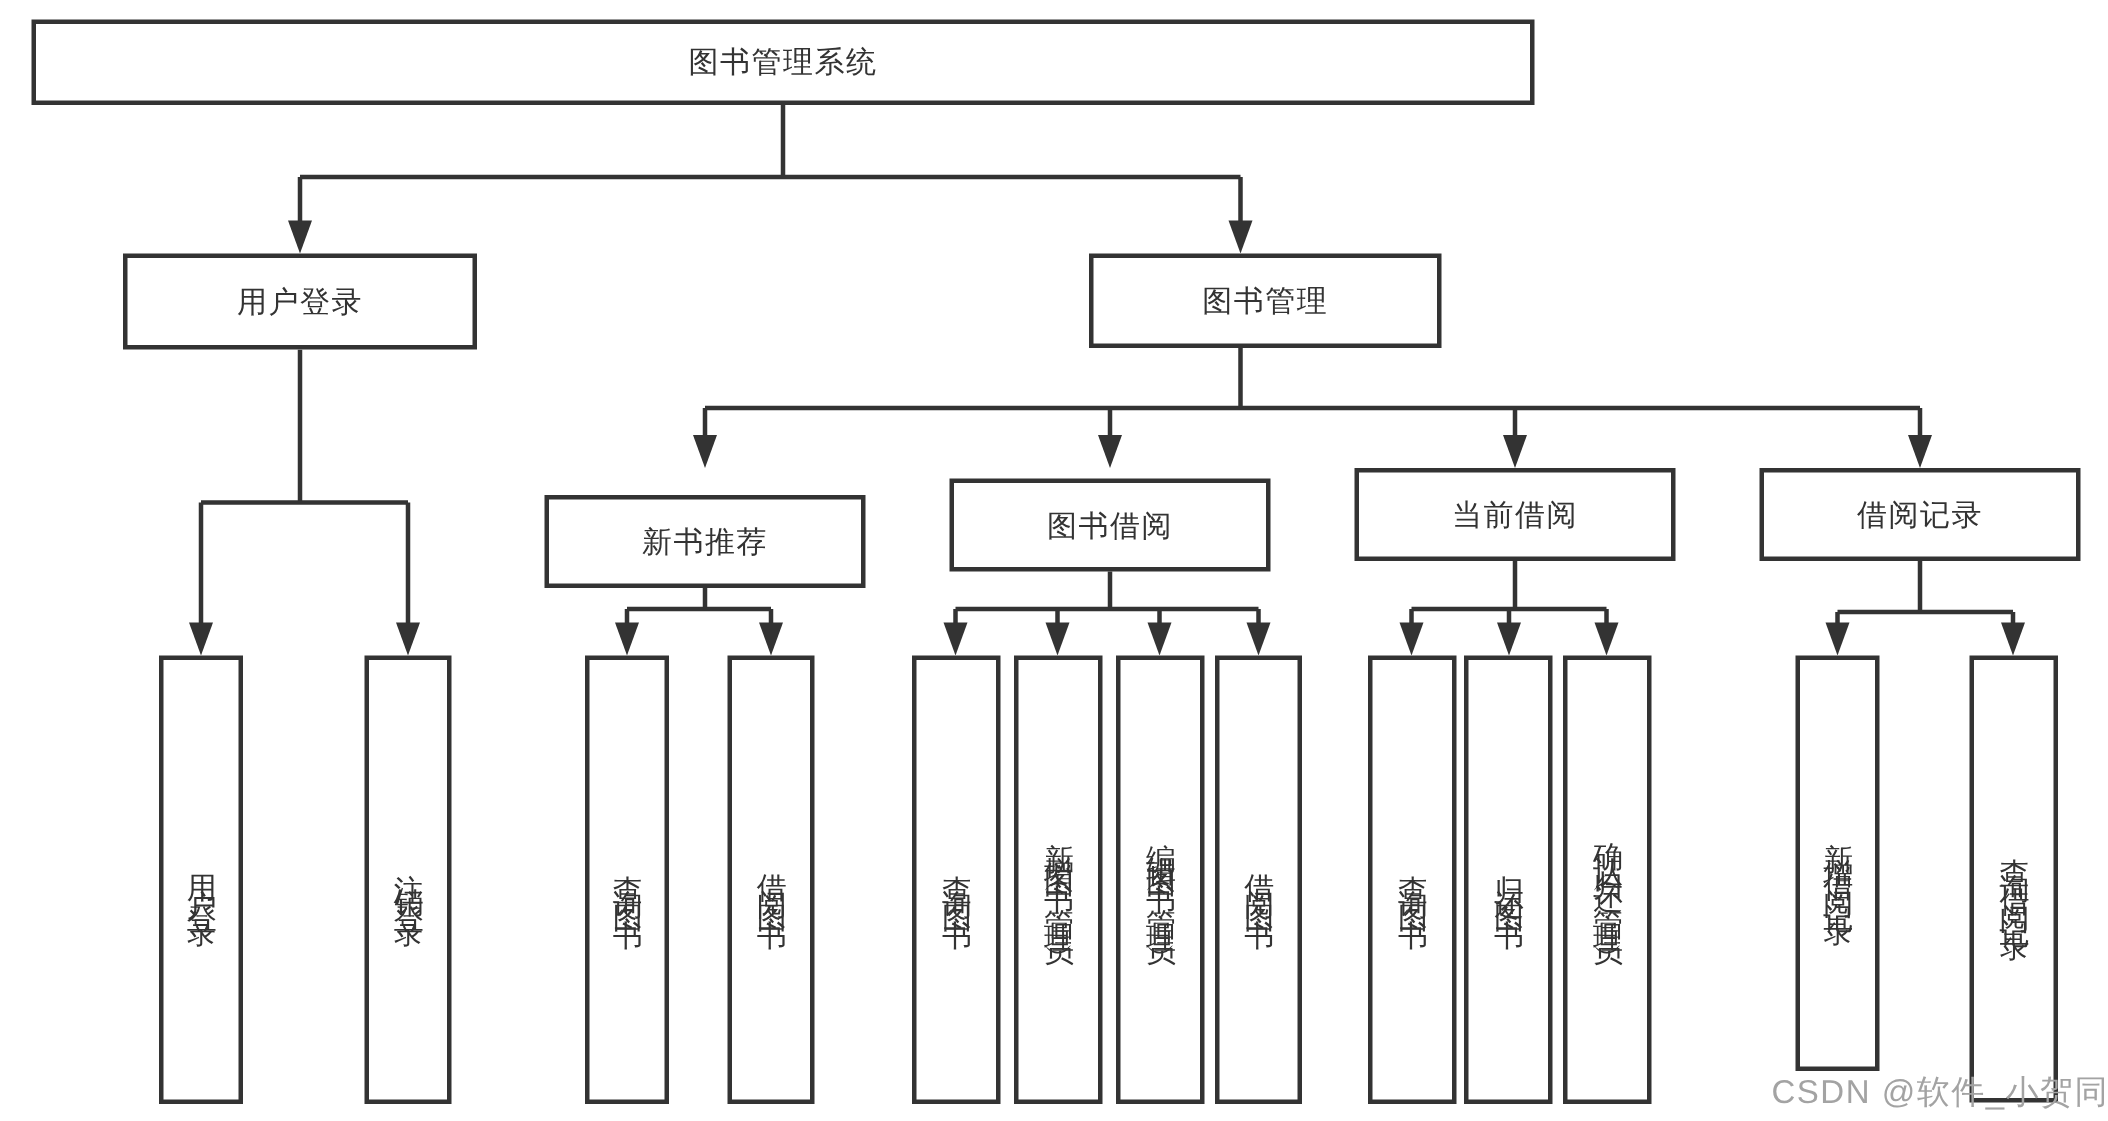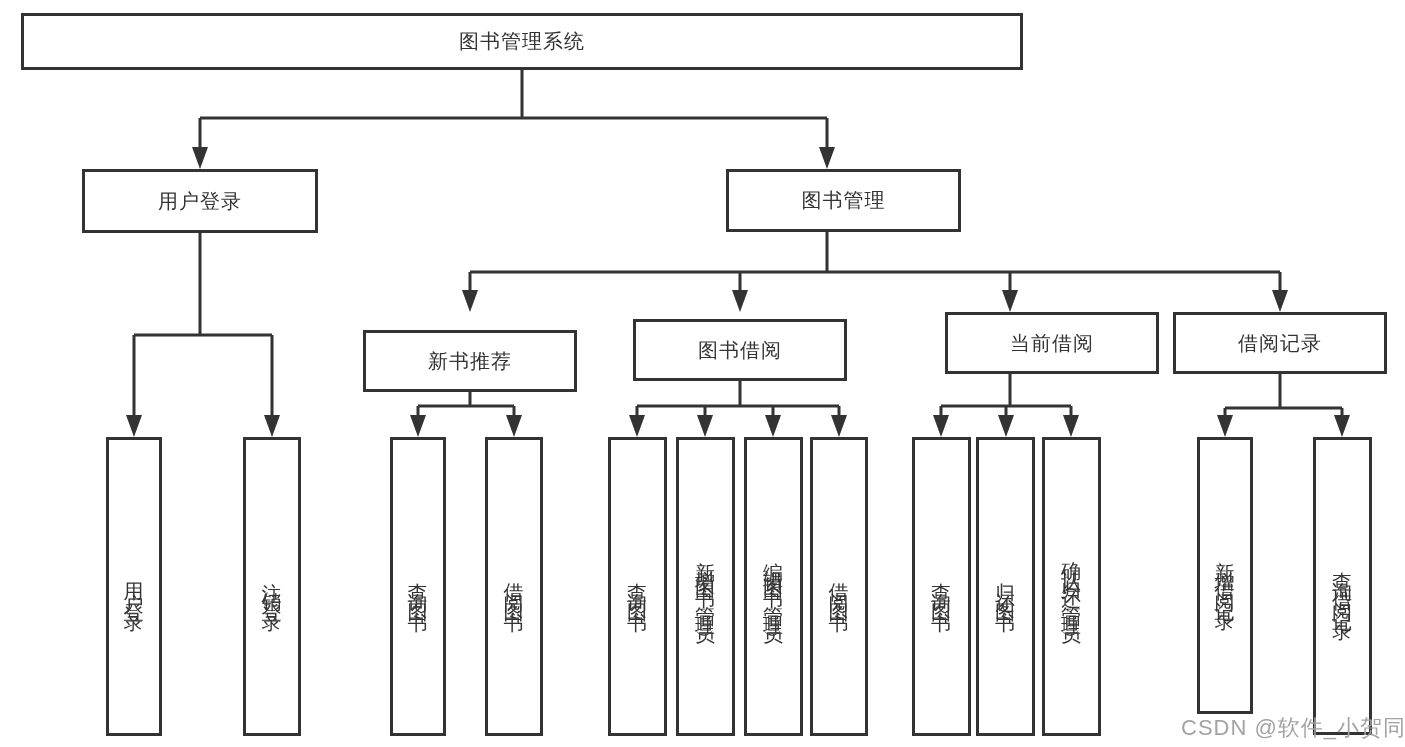--- a/index.html
+++ b/index.html
@@ -102,21 +102,21 @@
     </g>
   </svg>
 
   <div class="hbox" style="left:21px; top:13px; width:1002px; height:57px;">图书管理系统</div>
 
   <div class="hbox" style="left:82px; top:169px; width:236px; height:64px;">用户登录</div>
   <div class="hbox" style="left:710px; top:169px; width:235px; height:63px;margin-left:16px;">图书管理</div>
 
   <div class="hbox" style="left:363px; top:330px; width:214px; height:62px;">新书推荐</div>
   <div class="hbox" style="left:633px; top:319px; width:214px; height:62px;">图书借阅</div>
-  <div class="hbox" style="left:945px; top:312px; width:214px; height:62px;">当前借阅</div>
+  <div class="hbox" style="left:903px; top:312px; width:214px; height:62px;">当前借阅</div>
   <div class="hbox" style="left:1173px; top:312px; width:214px; height:62px;text-align:right;">借阅记录</div>
 
   <div class="vbox" style="left:106px; top:437px; width:56px; height:299px;">
     <span class="vtext">用户登录</span>
   </div>
   <div class="vbox" style="left:243px; top:437px; width:58px; height:299px;">
     <span class="vtext">注销登录</span>
   </div>
 
   <div class="vbox" style="left:390px; top:437px; width:56px; height:299px;">

